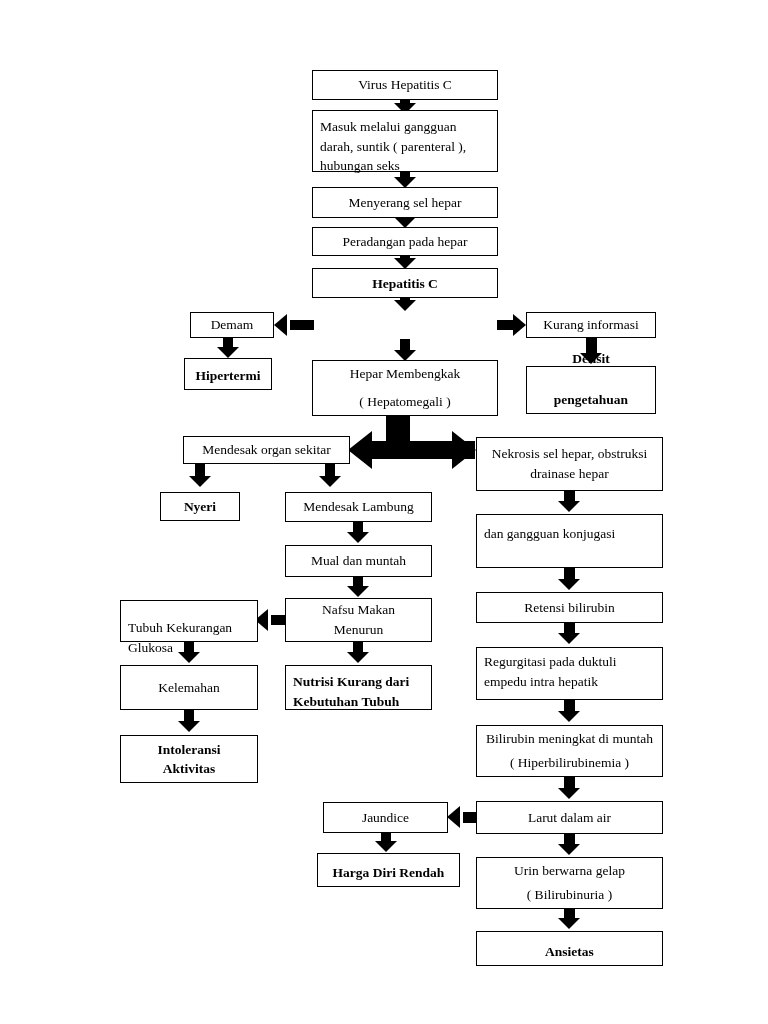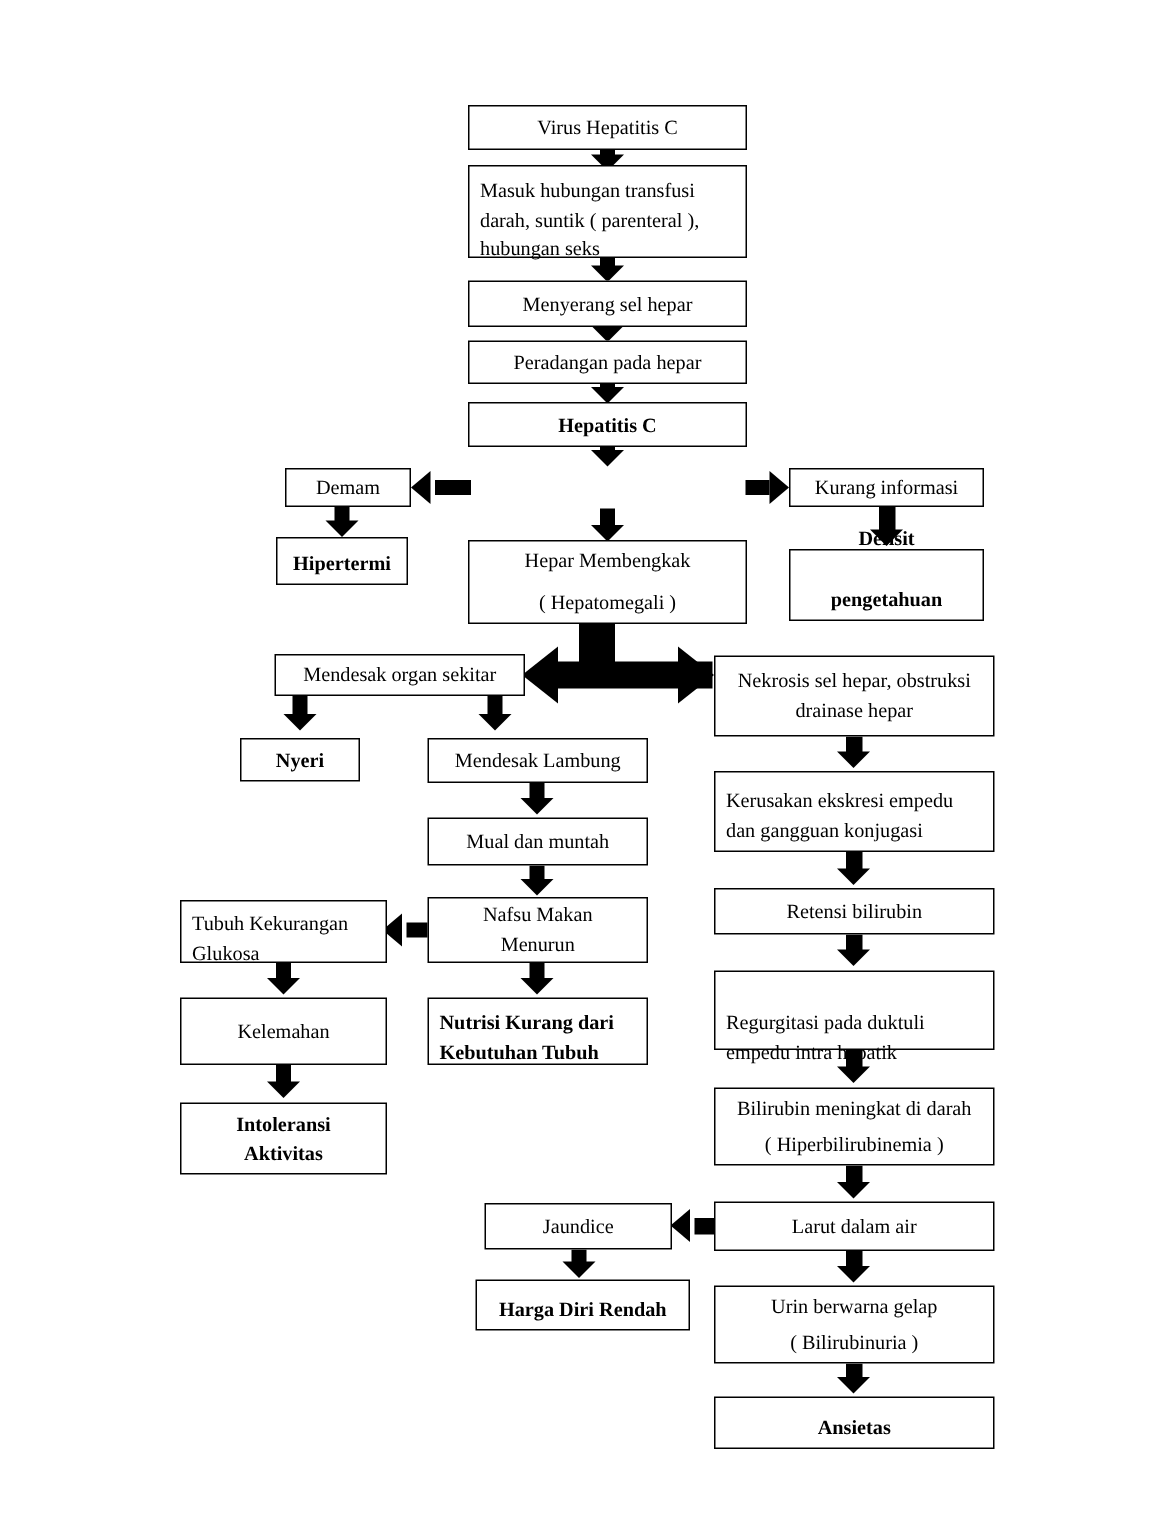--- a/index.html
+++ b/index.html
@@ -35,21 +35,21 @@
 </head>
 <body>
 
 <div id="canvas">
 
   <div class="box" style="left:312px;top:70px;width:186px;height:30px;">
     <span class="ln2">Virus Hepatitis C</span>
   </div>
 
   <div class="box just" style="left:312px;top:110px;width:186px;height:62px;padding-top:6px;">
-    <span class="ln">Masuk hubungan transfusi</span>
+    <span class="ln">Masuk melalui gangguan</span>
     <span class="ln">darah, suntik ( parenteral ),</span>
     <span class="ln2">hubungan seks</span>
   </div>
 
   <div class="box" style="left:312px;top:187px;width:186px;height:31px;">
     <span class="ln2">Menyerang sel hepar</span>
   </div>
 
   <div class="box" style="left:312px;top:227px;width:186px;height:29px;">
     <span class="ln2">Peradangan pada hepar</span>
@@ -94,58 +94,57 @@
 
   <div class="box bold" style="left:160px;top:492px;width:80px;height:29px;">
     <span class="ln2">Nyeri</span>
   </div>
 
   <div class="box" style="left:285px;top:492px;width:147px;height:30px;">
     <span class="ln2">Mendesak Lambung</span>
   </div>
 
   <div class="box just" style="left:476px;top:514px;width:187px;height:54px;padding-top:9px;">
-    <span class="ln">Kerusakan ekskresi empedu</span>
     <span class="ln2">dan gangguan konjugasi</span>
   </div>
 
   <div class="box" style="left:285px;top:545px;width:147px;height:32px;">
     <span class="ln2">Mual dan muntah</span>
   </div>
 
   <div class="box" style="left:476px;top:592px;width:187px;height:31px;">
     <span class="ln2">Retensi bilirubin</span>
   </div>
 
-  <div class="box just" style="left:120px;top:600px;width:138px;height:42px;padding-top:5px;">
+  <div class="box just" style="left:120px;top:600px;width:138px;height:42px;padding-top:17px;">
     <span class="ln">Tubuh Kekurangan</span>
     <span class="ln2">Glukosa</span>
   </div>
 
   <div class="box" style="left:285px;top:598px;width:147px;height:44px;">
     <span class="ln2">Nafsu Makan</span>
     <span class="ln2">Menurun</span>
   </div>
 
-  <div class="box just" style="left:476px;top:647px;width:187px;height:53px;padding-top:24px;">
+  <div class="box just" style="left:476px;top:647px;width:187px;height:53px;padding-top:4px;">
     <span class="ln">Regurgitasi pada duktuli</span>
     <span class="ln2">empedu intra hepatik</span>
   </div>
 
   <div class="box" style="left:120px;top:665px;width:138px;height:45px;">
     <span class="ln2">Kelemahan</span>
   </div>
 
   <div class="box bold just" style="left:285px;top:665px;width:147px;height:45px;padding-top:6px;">
     <span class="ln">Nutrisi Kurang dari</span>
     <span class="ln2">Kebutuhan Tubuh</span>
   </div>
 
   <div class="box" style="left:476px;top:725px;width:187px;height:52px;">
-    <span class="ln2">Bilirubin meningkat di darah</span>
+    <span class="ln2">Bilirubin meningkat di muntah</span>
     <span class="sp"></span>
     <span class="ln2">( Hiperbilirubinemia )</span>
   </div>
 
   <div class="box bold" style="left:120px;top:735px;width:138px;height:48px;">
     <span class="ln2">Intoleransi</span>
     <span class="ln2">Aktivitas</span>
   </div>
 
   <div class="box" style="left:323px;top:802px;width:125px;height:31px;">

